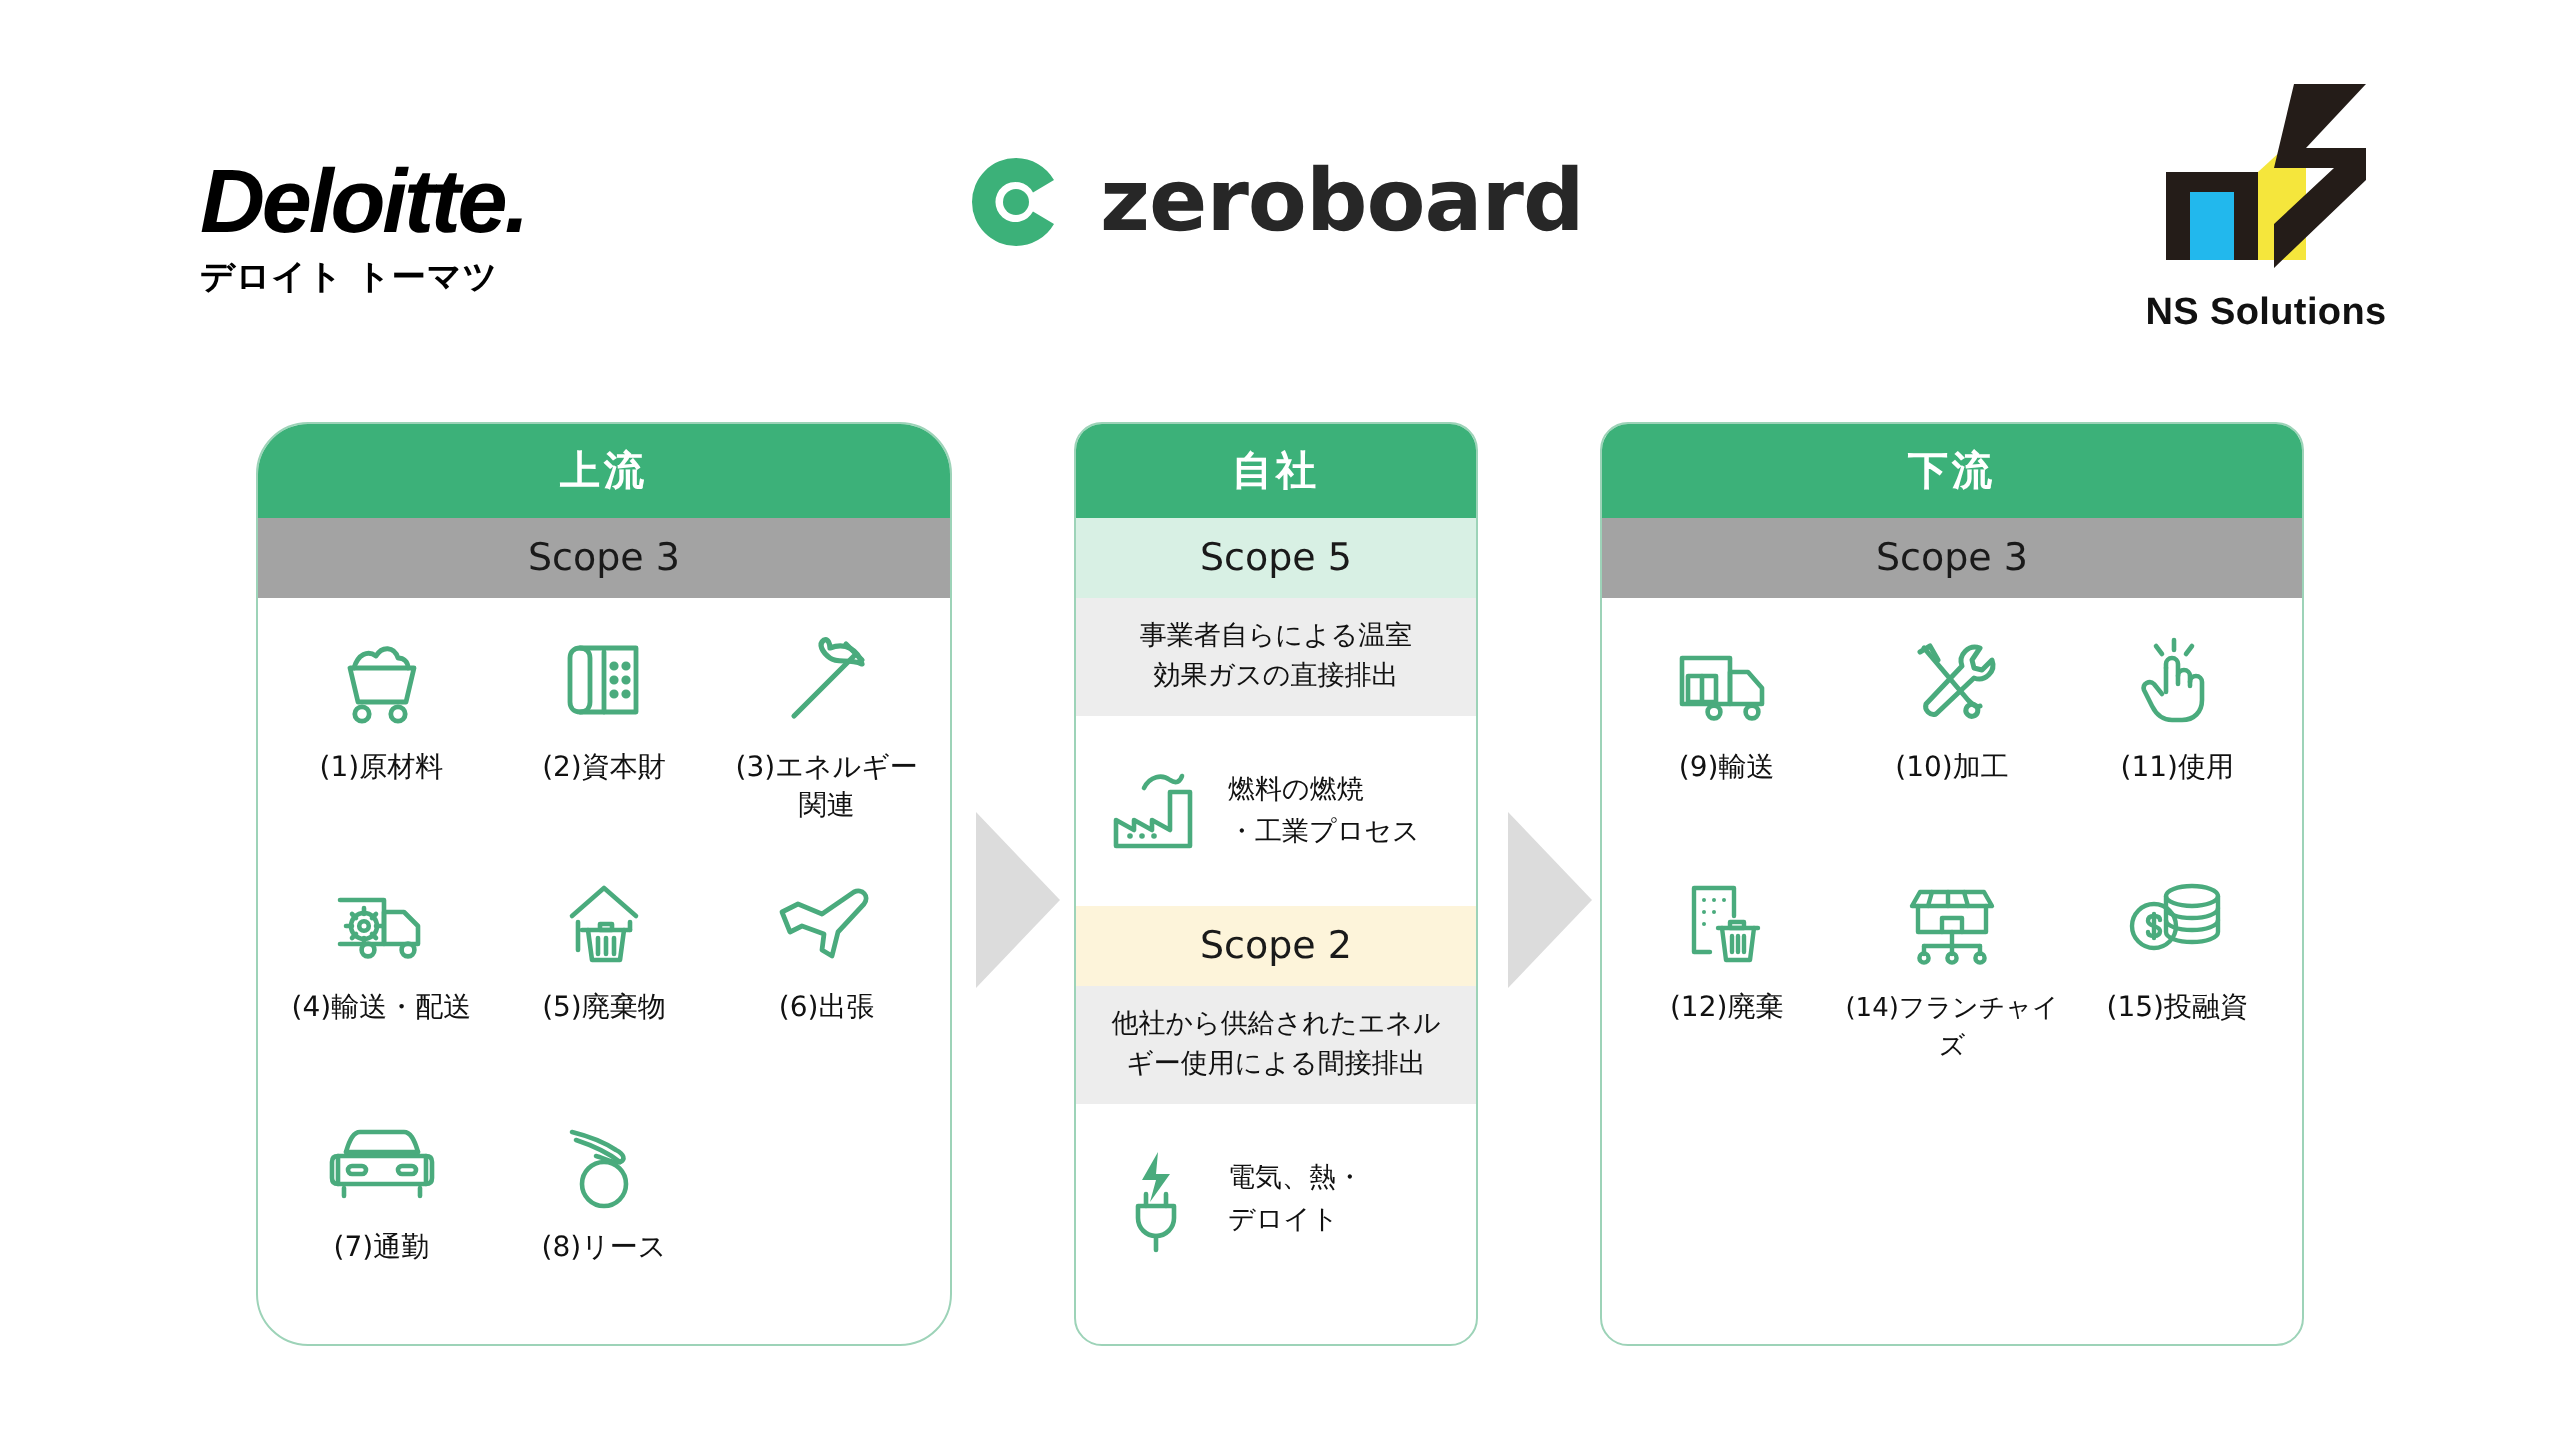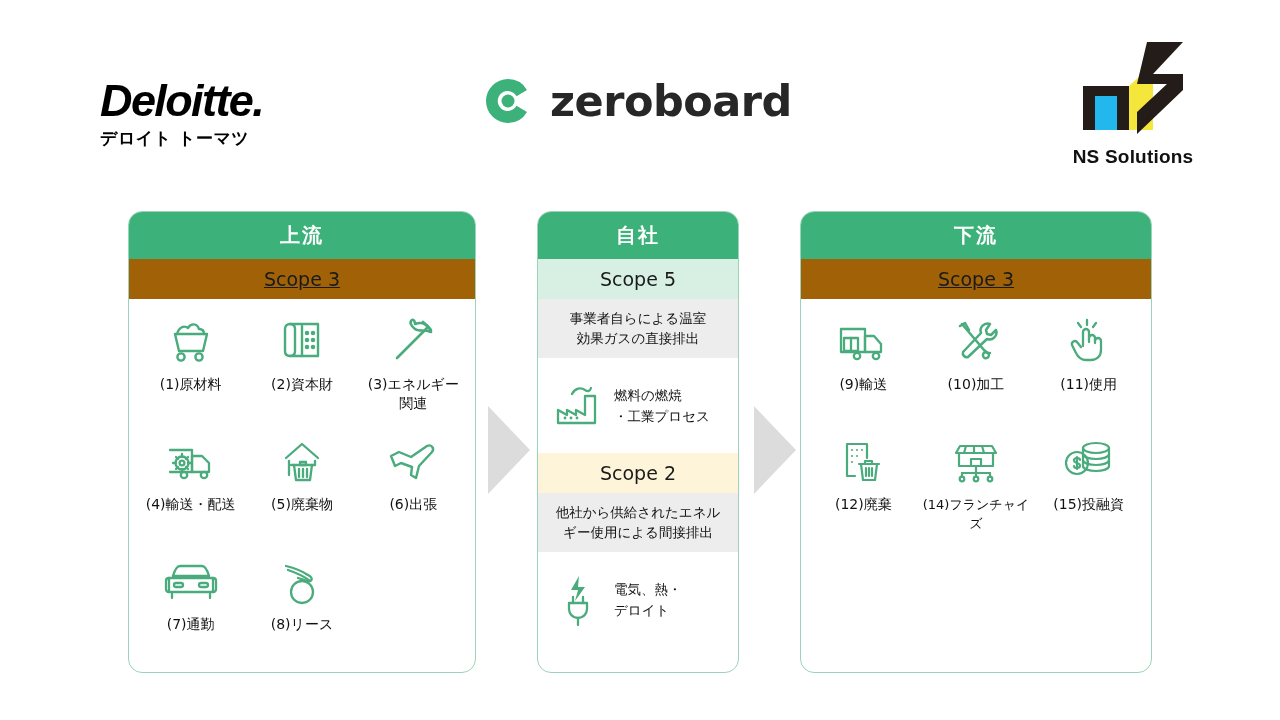--- a/index.html
+++ b/index.html
@@ -47,37 +47,37 @@
   .flow-arrow.a2 { left: 752px; }
 
   
   .card {
     position: absolute;
     border: 1.5px solid #9dd3b8;
     border-radius: 14px;
     background: #fff;
     overflow: hidden;
   }
-  .card.upstream   { left: 128px;  top: 211px; width: 348px; height: 462px; }
+  .card.upstream   { left: 128px;  top: 211px; width: 348px; height: 462px; border-radius: 26px; }
   .card.own        { left: 537px;  top: 211px; width: 202px; height: 462px; }
   .card.downstream { left: 800px;  top: 211px; width: 352px; height: 462px; }
 
   .card-header {
     background: #3cb179; color: #ffffff;
     font-family: "DejaVu Sans", sans-serif;
     font-weight: bold; font-size: 20px; letter-spacing: 2px;
     text-align: center; line-height: 47px; height: 47px;
   }
   .scope-band {
     text-align: center;
     font-family: "DejaVu Sans", sans-serif;
     font-size: 19px; color: #1a1a1a;
     line-height: 40px; height: 40px;
   }
-  .scope-band.blue  { background: #a16207; text-decoration: underline; }
+  .scope-band.blue  { background: #a3a3a3; }
   .scope-band.mint  { background: #d8f0e4; }
   .scope-band.cream { background: #fdf4da; }
 
   .desc-band {
     background: #ededed; color: #111;
     font-family: "DejaVu Sans", sans-serif;
     font-size: 13.5px; line-height: 20px; text-align: center;
     padding: 9px 8px 10px;
   }
 

